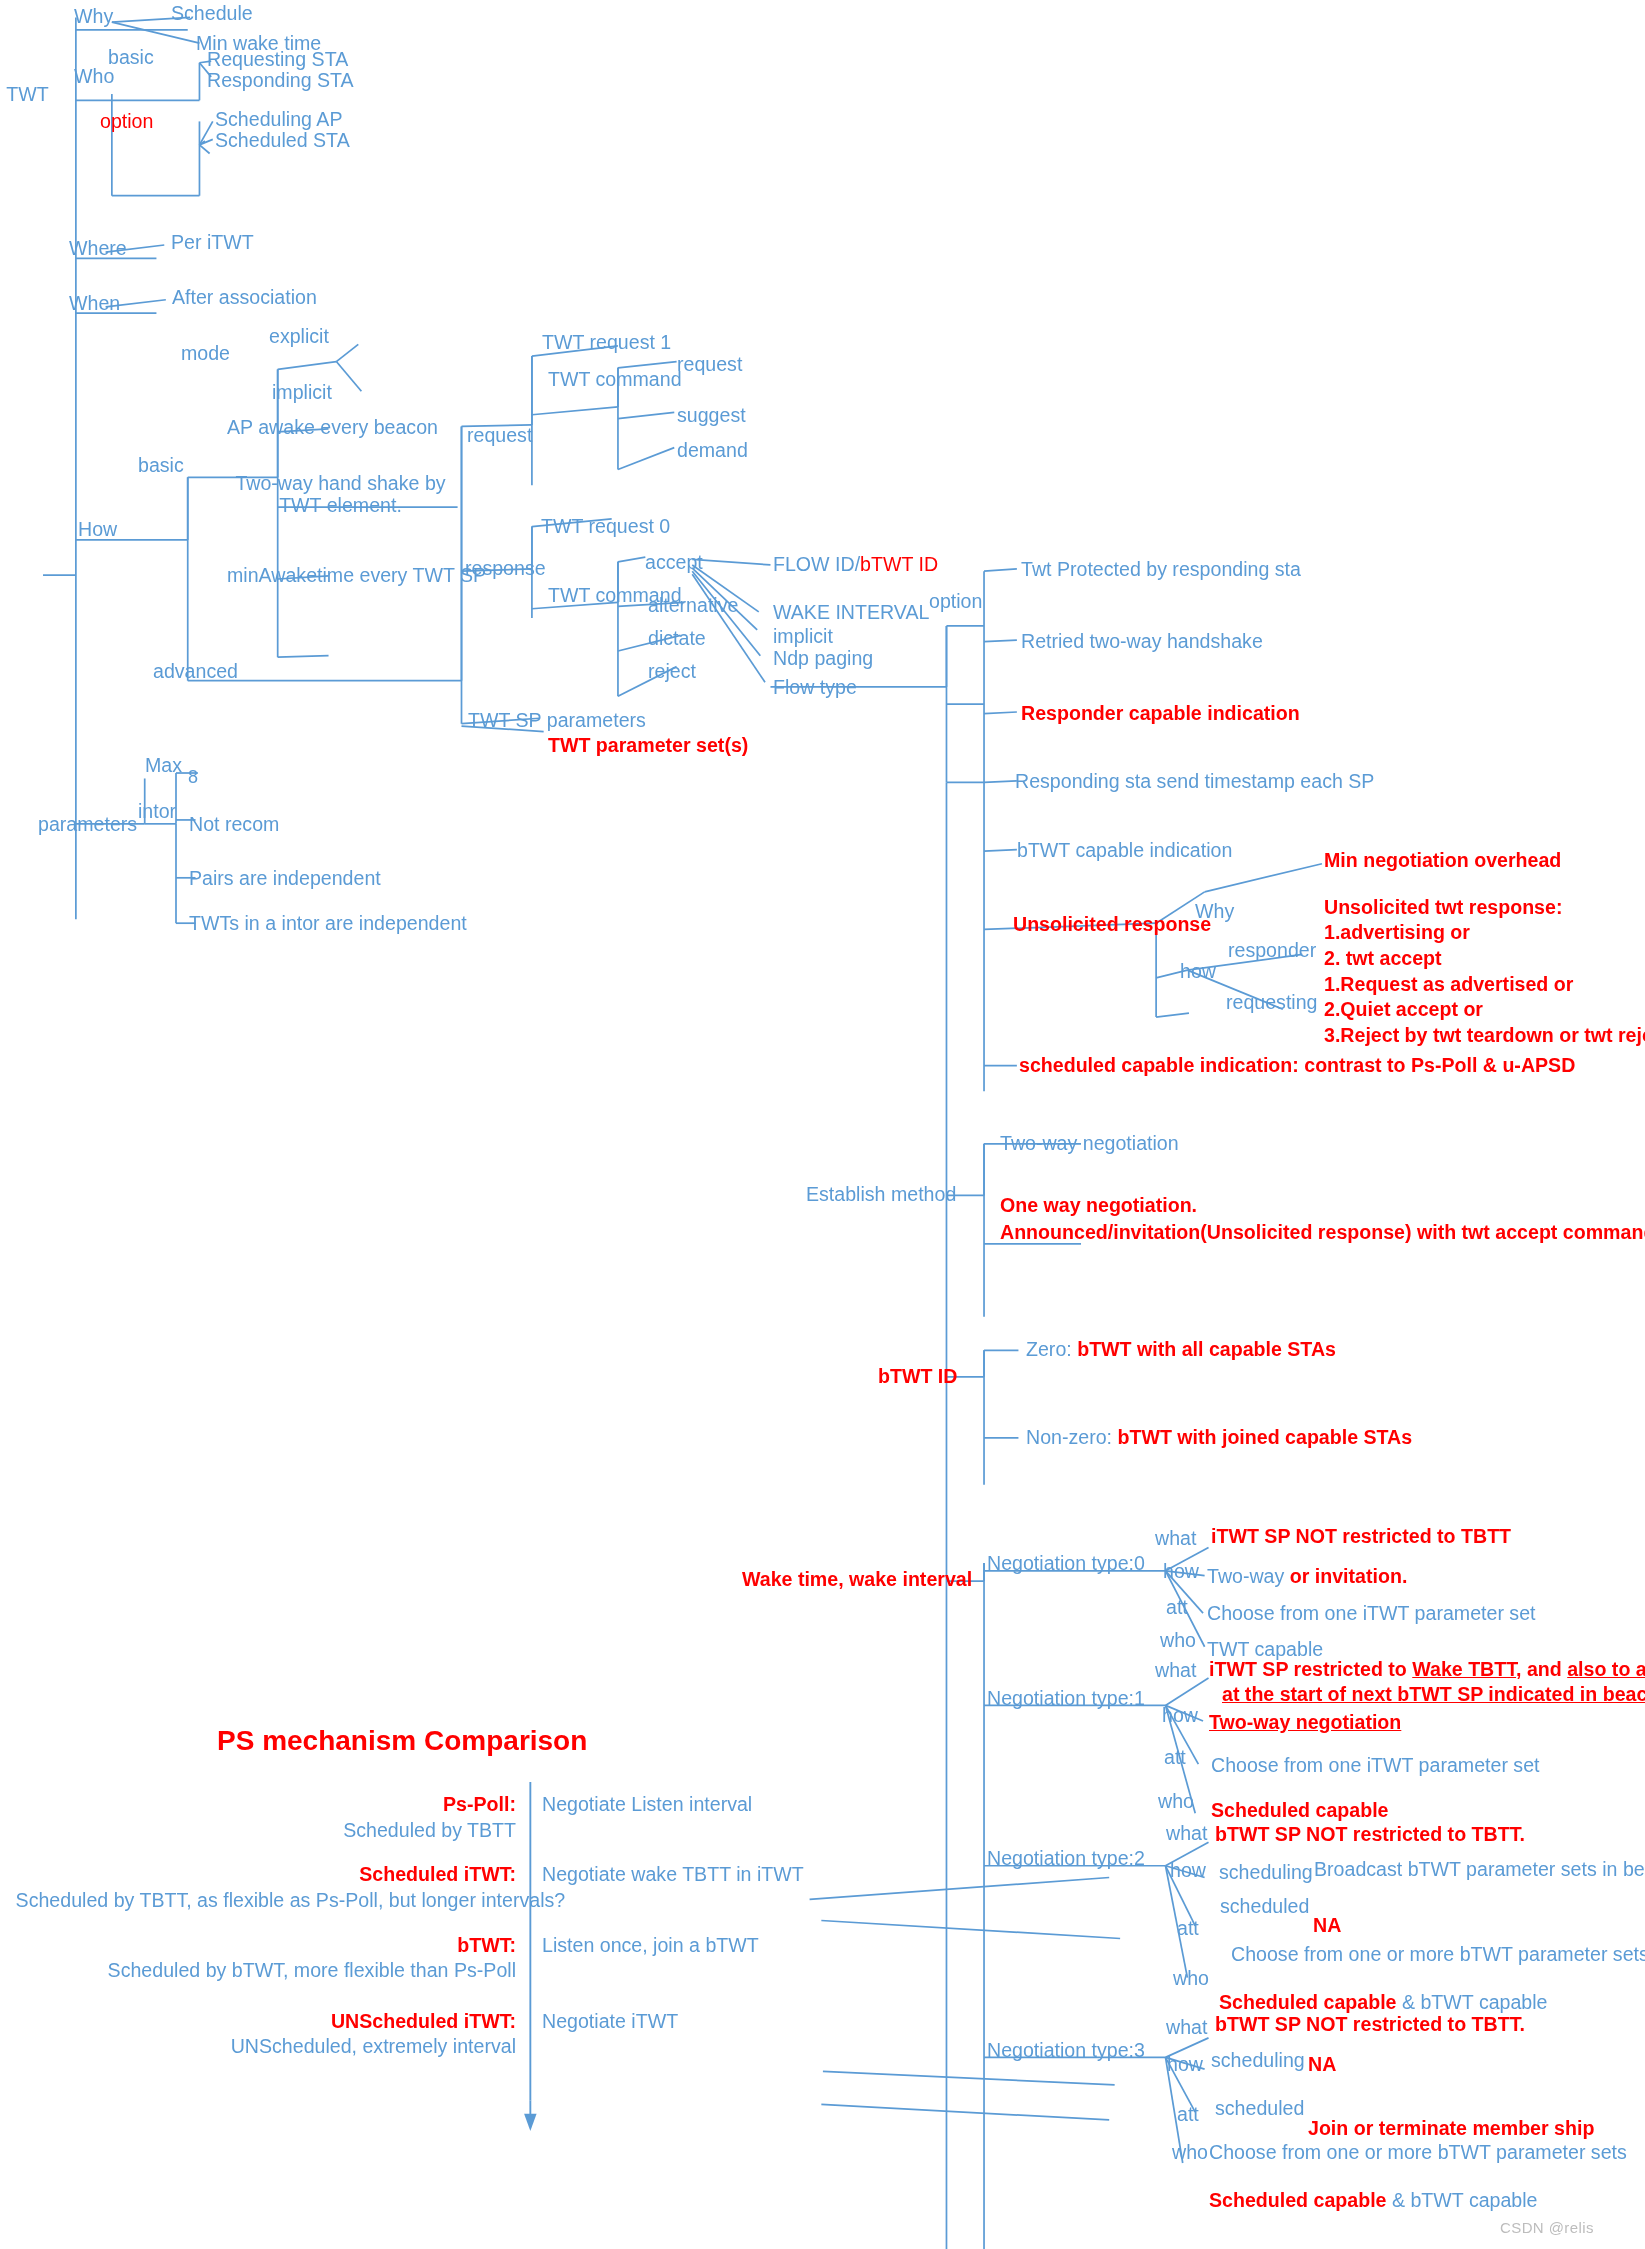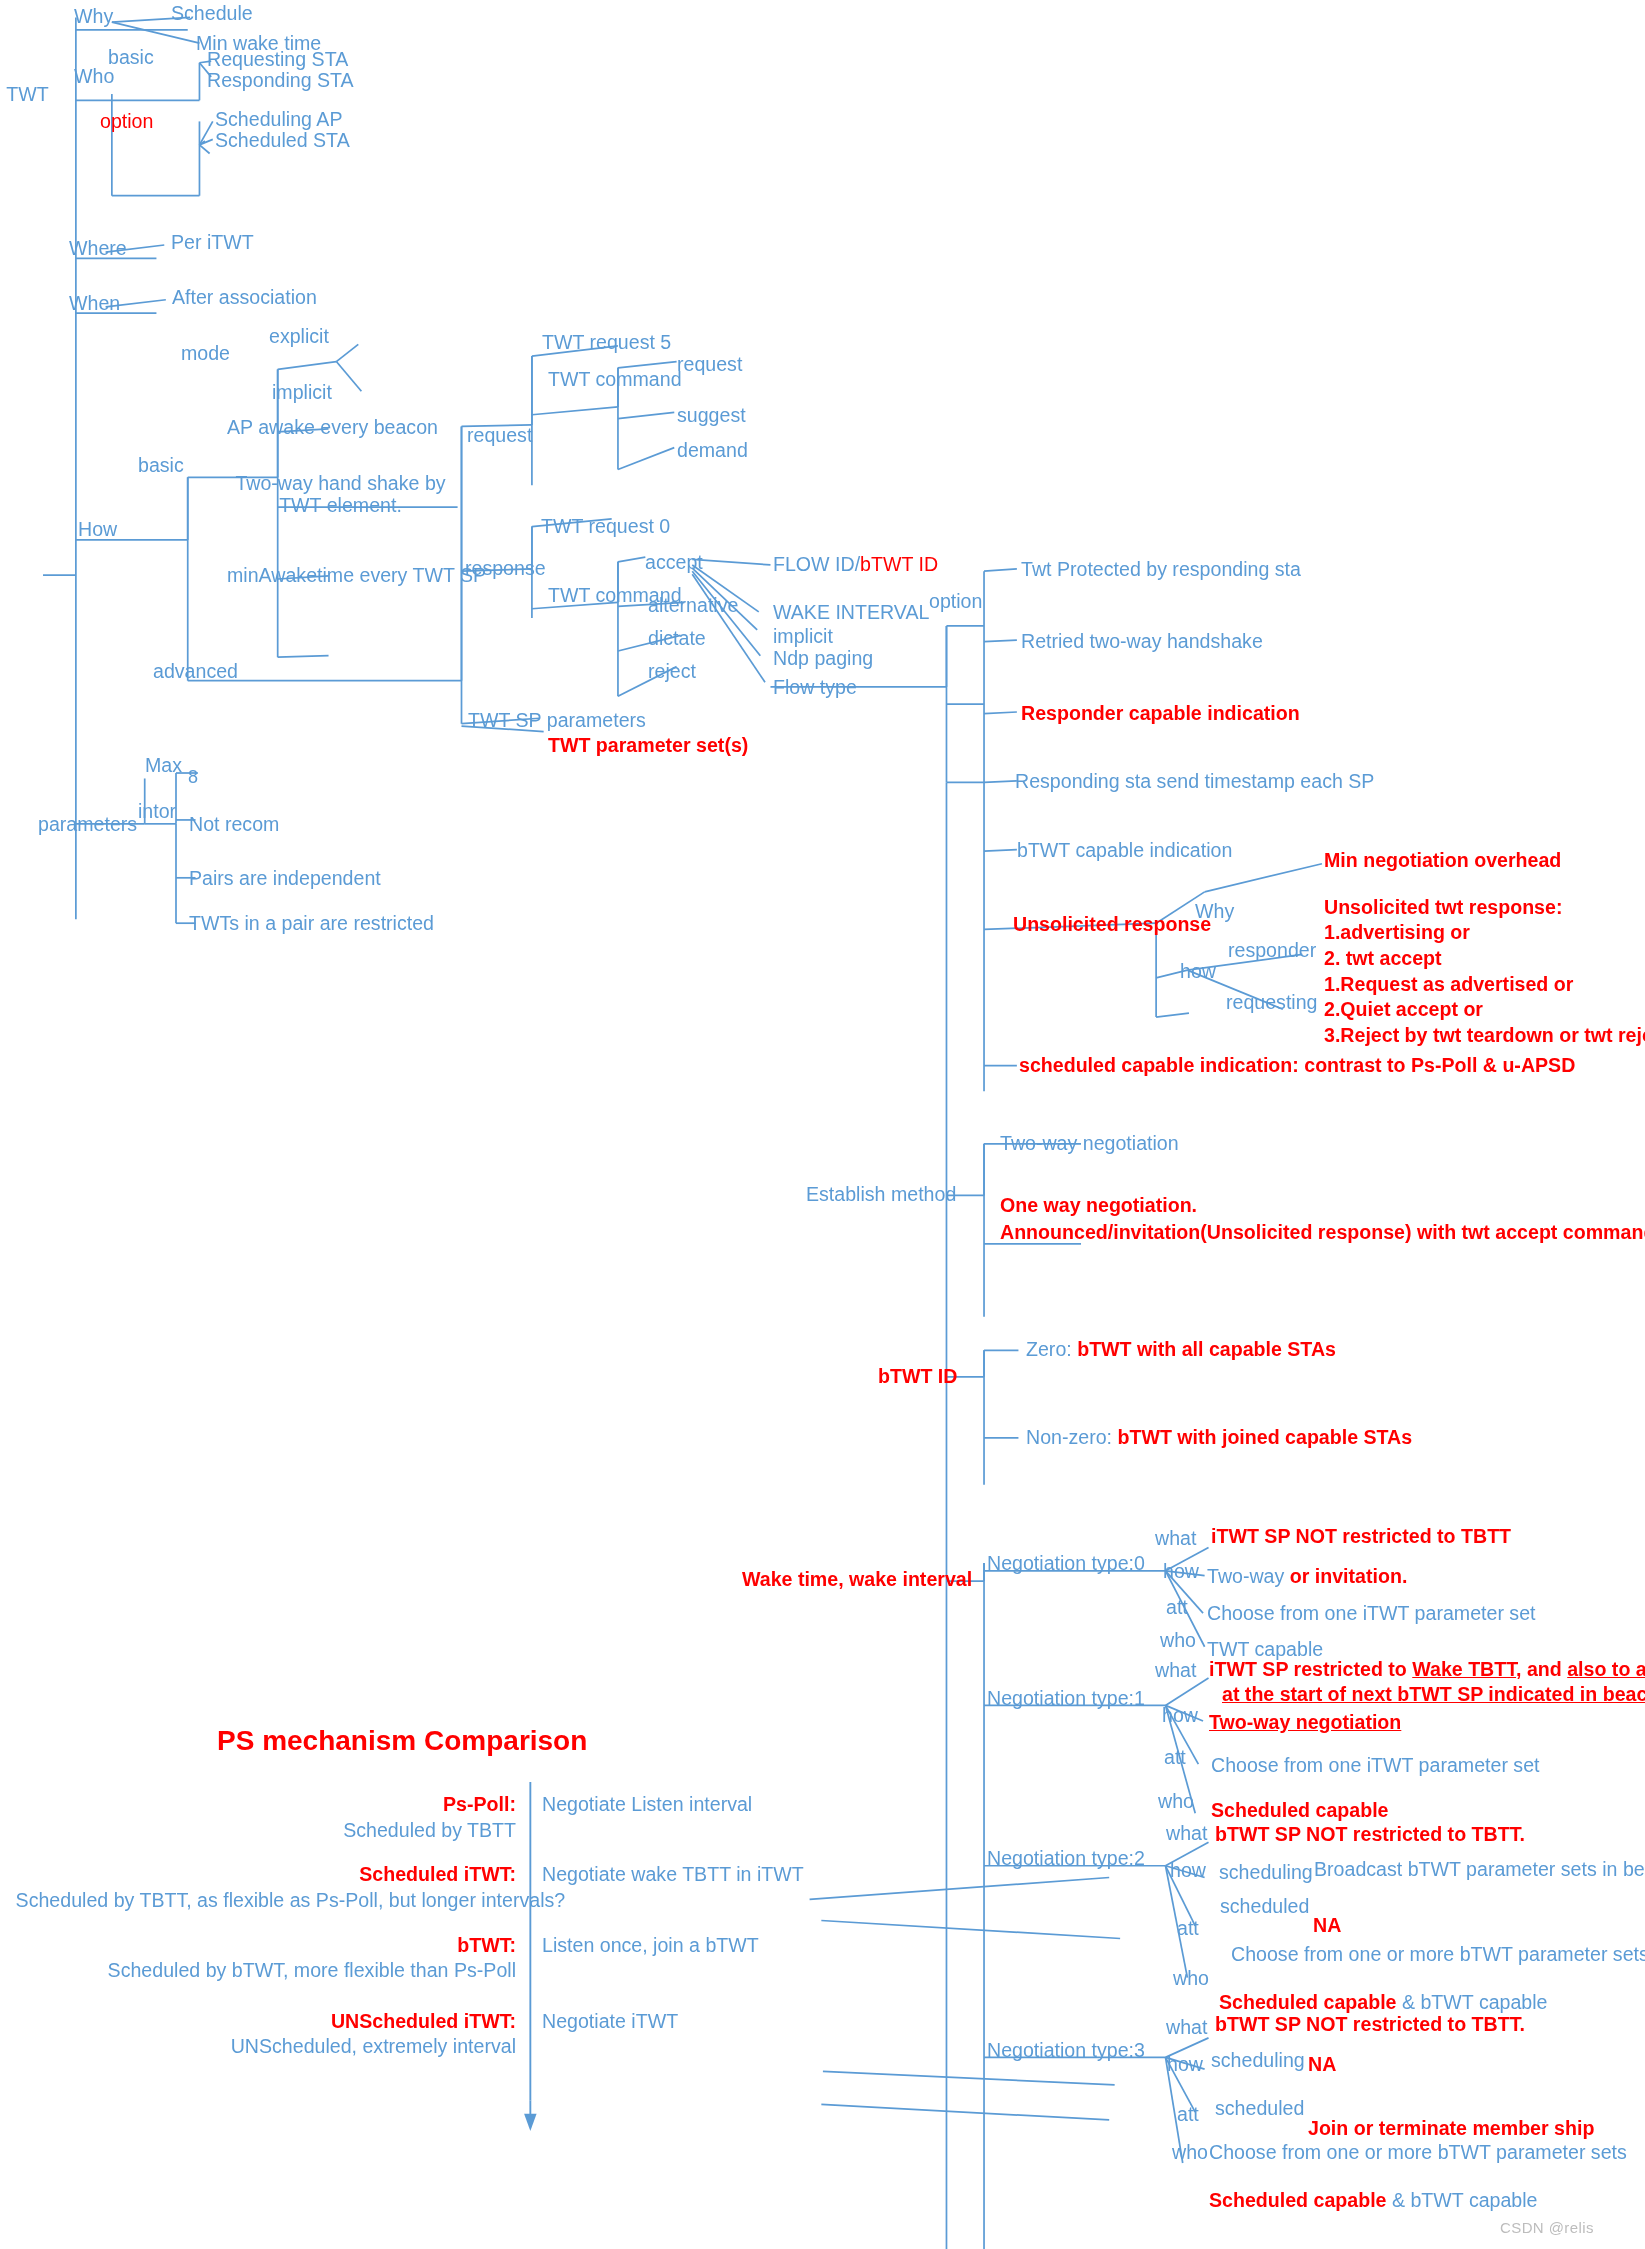--- a/index.html
+++ b/index.html
@@ -232,21 +232,21 @@
   <div class="node" style="left:138px;top:455px;">basic</div>
   <div class="node" style="left:153px;top:661px;">advanced</div>
   <div class="node" style="left:181px;top:343px;">mode</div>
   <div class="node" style="left:269px;top:326px;">explicit</div>
   <div class="node" style="left:272px;top:382px;">implicit</div>
   <div class="node" style="left:227px;top:417px;">AP awake every beacon</div>
   <div class="node center wrapnode" style="left:223px;top:473px;width:235px;">Two-way hand shake by TWT element.</div>
   <div class="node" style="left:227px;top:565px;">minAwaketime every TWT SP</div>
 
   <div class="node" style="left:467px;top:425px;">request</div>
-  <div class="node" style="left:542px;top:332px;">TWT request 5</div>
+  <div class="node" style="left:542px;top:332px;">TWT request 1</div>
   <div class="node center" style="left:548px;top:368px;width:94px;line-height:1.2;">TWT command</div>
   <div class="node" style="left:677px;top:354px;">request</div>
   <div class="node" style="left:677px;top:405px;">suggest</div>
   <div class="node" style="left:677px;top:440px;">demand</div>
 
   <div class="node" style="left:465px;top:558px;">response</div>
   <div class="node" style="left:541px;top:516px;">TWT request 0</div>
   <div class="node center" style="left:548px;top:584px;width:94px;line-height:1.2;">TWT command</div>
   <div class="node" style="left:645px;top:552px;">accept</div>
   <div class="node" style="left:648px;top:595px;">alternative</div>
@@ -261,21 +261,21 @@
 
   <div class="node" style="left:468px;top:710px;">TWT SP parameters</div>
   <div class="node red bold" style="left:548px;top:735px;">TWT parameter set(s)</div>
 
   <div class="node" style="left:38px;top:814px;">parameters</div>
   <div class="node" style="left:145px;top:755px;">Max</div>
   <div class="node small" style="left:188px;top:767px;">8</div>
   <div class="node" style="left:138px;top:801px;">intor</div>
   <div class="node" style="left:189px;top:814px;">Not recom</div>
   <div class="node" style="left:189px;top:868px;">Pairs are independent</div>
-  <div class="node" style="left:189px;top:913px;">TWTs in a pair are restricted</div>
+  <div class="node" style="left:189px;top:913px;">TWTs in a intor are independent</div>
 
   <div class="node" style="left:929px;top:591px;">option</div>
 
   <div class="node" style="left:1021px;top:559px;">Twt Protected by responding sta</div>
   <div class="node" style="left:1021px;top:631px;">Retried two-way handshake</div>
   <div class="node red bold" style="left:1021px;top:703px;">Responder capable indication</div>
   <div class="node" style="left:1015px;top:771px;">Responding sta send timestamp each SP</div>
   <div class="node" style="left:1017px;top:840px;">bTWT capable indication</div>
   <div class="node red bold" style="left:1019px;top:1055px;">scheduled capable indication: contrast to Ps-Poll &amp; u-APSD</div>
 

